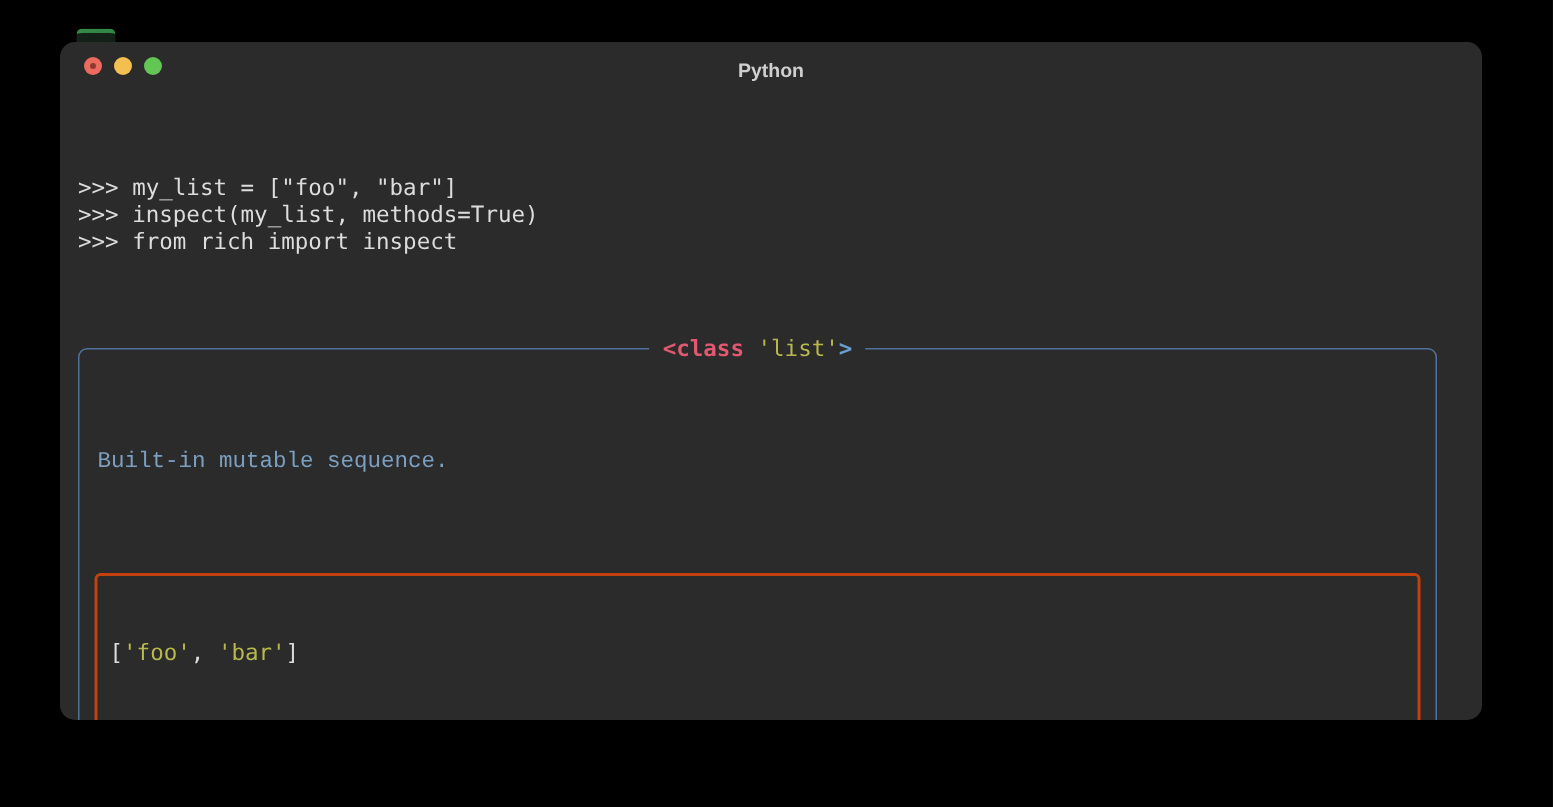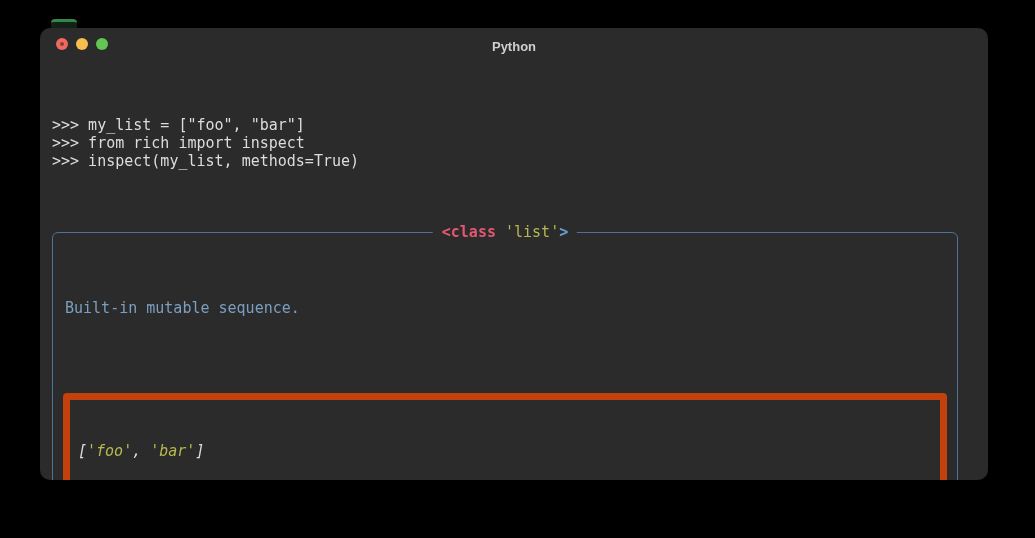--- a/index.html
+++ b/index.html
@@ -26,23 +26,23 @@
     font-size: 13px; font-weight: bold; color: #cfcfcf; padding-top: 6px; }
 
   .content { padding: 4px 12px 0 12px; font-size: 15px; line-height: 18px;
     color: #dcdcdc; white-space: pre; }
   .line { height: 18px; }
 
   .panel { position: relative; margin: 8px 18px 0 0; border: 1.5px solid #51719c;
     border-radius: 6px; padding: 12px 8px 8px 8px; }
   .panel-title { position: absolute; top: -11px; left: 50%; transform: translateX(-50%);
     background: #2b2b2b; padding: 0 9px; line-height: 20px; white-space: pre; }
-  .docstring { color: #7b9fc0; padding-left: 4px; margin-bottom: 28px; height: 18px; }
-  .value-box { border: 7px solid #c2410c; border-radius: 4px; padding: 6px 8px;
-    margin: 12px 2px 28px 2px; font-style: italic; }
+  .docstring { color: #7b9fc0; padding-left: 4px; margin-bottom: 28px; height: 18px; font-family: Liberation Mono, monospace; }
+  .value-box { border: 2px solid #c2410c; border-radius: 4px; padding: 6px 8px;
+    margin: 1px 2px 28px 2px; }
 
   
   .seg-plain   { color: #dcdcdc; }
   .seg-str     { color: #b8b84e; }
   .seg-tag     { color: #e25871; font-weight: bold; }
   .seg-tagend  { color: #6a9ecf; font-weight: bold; }
 </style>
 </head>
 <body>
 
@@ -58,21 +58,21 @@
             <span class="inner-dot"></span>
           </span>
         <span class="light yellow"></span>
         <span class="light green"></span>
       </div>
       <div class="win-title">Python</div>
     </div>
 
     <div class="content">
 
-      <div id="repl-history"><div class="line">&gt;&gt;&gt; my_list = ["foo", "bar"]</div><div class="line">&gt;&gt;&gt; from rich import inspect</div><div class="line">&gt;&gt;&gt; inspect(my_list, methods=True)</div></div>
+      <div id="repl-history"><div class="line">&gt;&gt;&gt; my_list = ["foo", "bar"]</div><div class="line">&gt;&gt;&gt; inspect(my_list, methods=True)</div><div class="line">&gt;&gt;&gt; from rich import inspect</div></div>
 
       <div class="panel">
         <div class="panel-title"><span class="seg-tag">&lt;class </span><span class="seg-str">'list'</span><span class="seg-tagend">&gt;</span></div>
         <div class="docstring">Built-in mutable sequence.</div>
         <div class="value-box">
           <div class="line"><span class="seg-plain">[</span><span class="seg-str">'foo'</span><span class="seg-plain">, </span><span class="seg-str">'bar'</span><span class="seg-plain">]</span></div>
         </div>
         
       </div>
 

